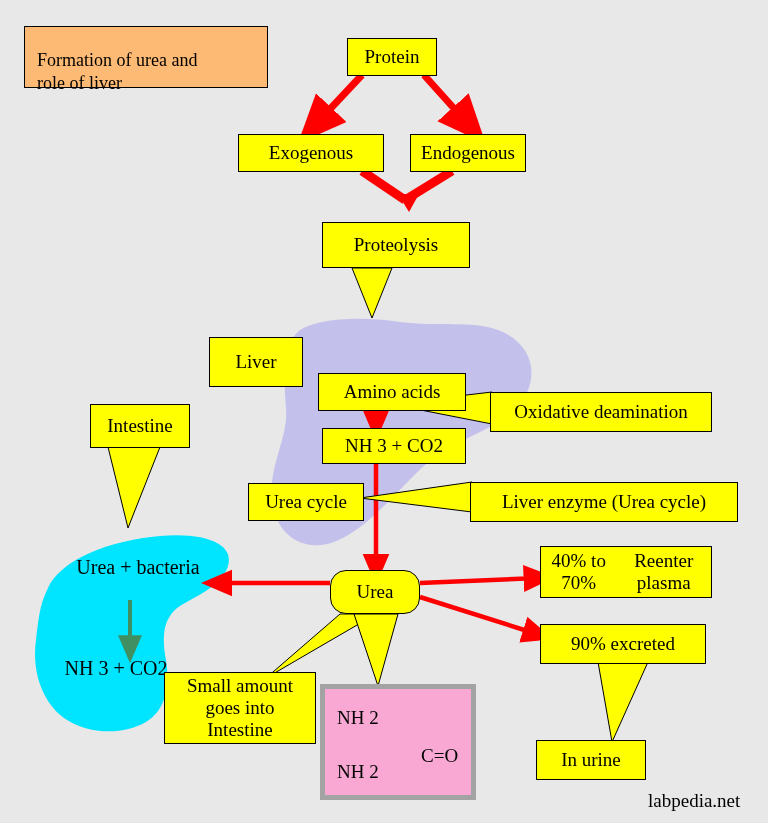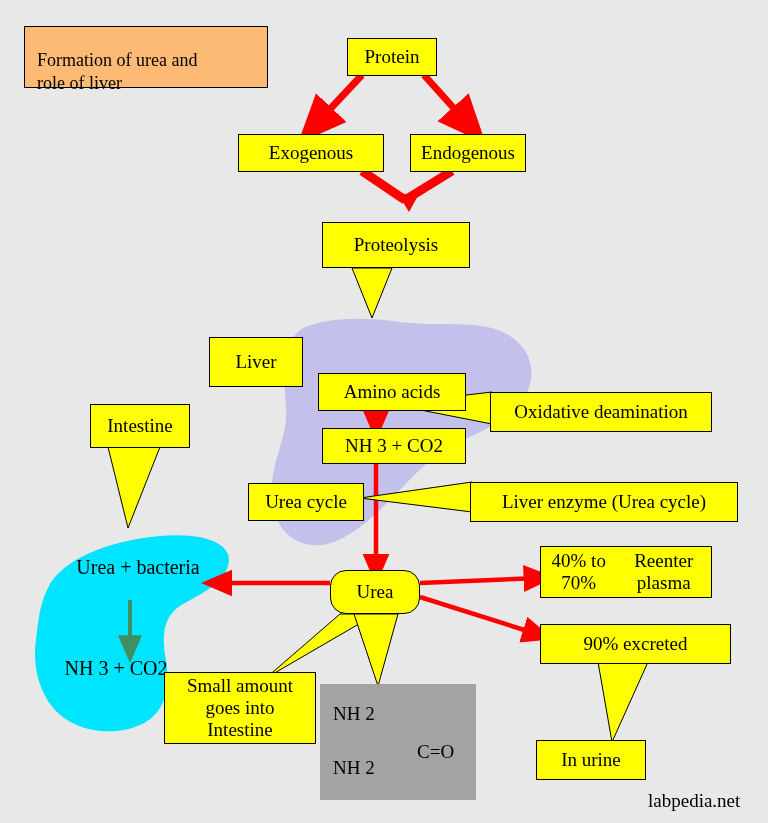--- a/index.html
+++ b/index.html
@@ -38,22 +38,22 @@
     z-index:5;
   }
   .watermark{
     position:absolute;
     font-size:19px;
     color:#000;
     z-index:6;
   }
   .formula{
     position:absolute;
-    background:#a3a3a3;
-    border:1px solid #a3a3a3;
+    background:#f9a8d4;
+    border:5px solid #a3a3a3;
     box-sizing:border-box;
     z-index:5;
   }
   .formula span{
     position:absolute;
     font-size:19px;
   }
 </style>
 </head>
 <body>
@@ -152,21 +152,21 @@
 
   <div class="node" style="left:36px;top:650px;width:160px;height:36px;border:none;background:none;font-size:20px;">NH 3 + CO2</div>
 
   <div class="node" style="left:330px;top:570px;width:90px;height:44px;border-radius:16px;">Urea</div>
 
   <div class="node" style="left:540px;top:546px;width:172px;height:52px;flex-direction:row;">
     <span>40% to 70%</span>
     <span>Reenter plasma</span>
   </div>
 
-  <div class="node" style="left:540px;top:624px;width:191px;height:40px;">90% excreted</div>
+  <div class="node" style="left:540px;top:624px;width:166px;height:40px;">90% excreted</div>
 
   <div class="node" style="left:536px;top:740px;width:110px;height:40px;">In urine</div>
 
   <div class="node" style="left:164px;top:672px;width:152px;height:72px;flex-direction:column;">
     <span>Small amount</span>
     <span>goes into</span>
     <span>Intestine</span>
   </div>
 
   <div class="formula" style="left:320px;top:684px;width:156px;height:116px;">

